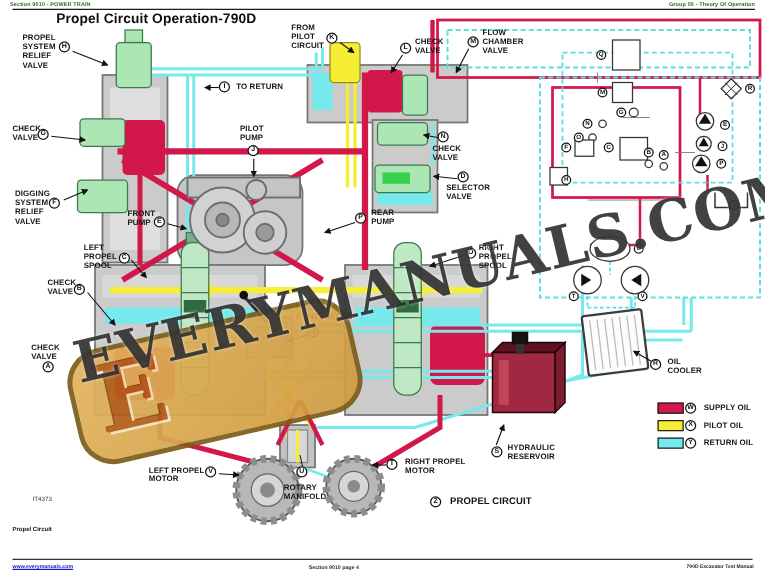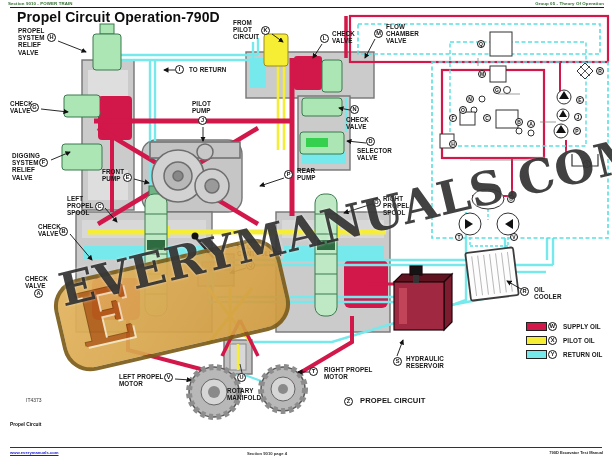--- a/index.html
+++ b/index.html
@@ -1,21 +1,21 @@
 <!DOCTYPE html>
 <html><head>
 <meta charset="utf-8">
 <style>
   html,body{margin:0;padding:0;background:#ffffff;}
   #page{position:relative;width:612px;height:460px;background:#fff;overflow:hidden;
         font-family:"Liberation Sans",sans-serif;}
   #art{position:absolute;left:0;top:0;z-index:1;}
   .hdr{position:absolute;font-size:4.4px;font-weight:bold;color:#2e6b2e;z-index:10;letter-spacing:.1px;}
   .rule{position:absolute;background:#1a1a1a;z-index:10;}
-  .title{position:absolute;font-size:14px;font-weight:bold;color:#0d0d0d;z-index:10;letter-spacing:.1px;}
+  .title{position:absolute;font-size:11px;font-weight:bold;color:#0d0d0d;z-index:10;letter-spacing:.1px;margin-left:28px;}
   .lbl{position:absolute;font-size:6.3px;font-weight:bold;color:#151515;line-height:1.15;
        white-space:pre-line;z-index:10;letter-spacing:.1px;}
   .lbl-lg{font-size:7.6px;}
   .cl{position:absolute;width:9px;height:9px;border:1px solid #111;border-radius:50%;background:#fff;
       display:flex;align-items:center;justify-content:center;font-size:5.6px;font-weight:bold;color:#111;
       box-sizing:border-box;z-index:11;line-height:1;}
   .cl-sm{width:8px;height:8px;font-size:5px;z-index:6;}
   .sw{position:absolute;width:21px;height:9px;border:1px solid #222;box-sizing:border-box;z-index:10;}
   .sw-supply{background:#d2174a;}
   .sw-pilot{background:#f6ee35;}

